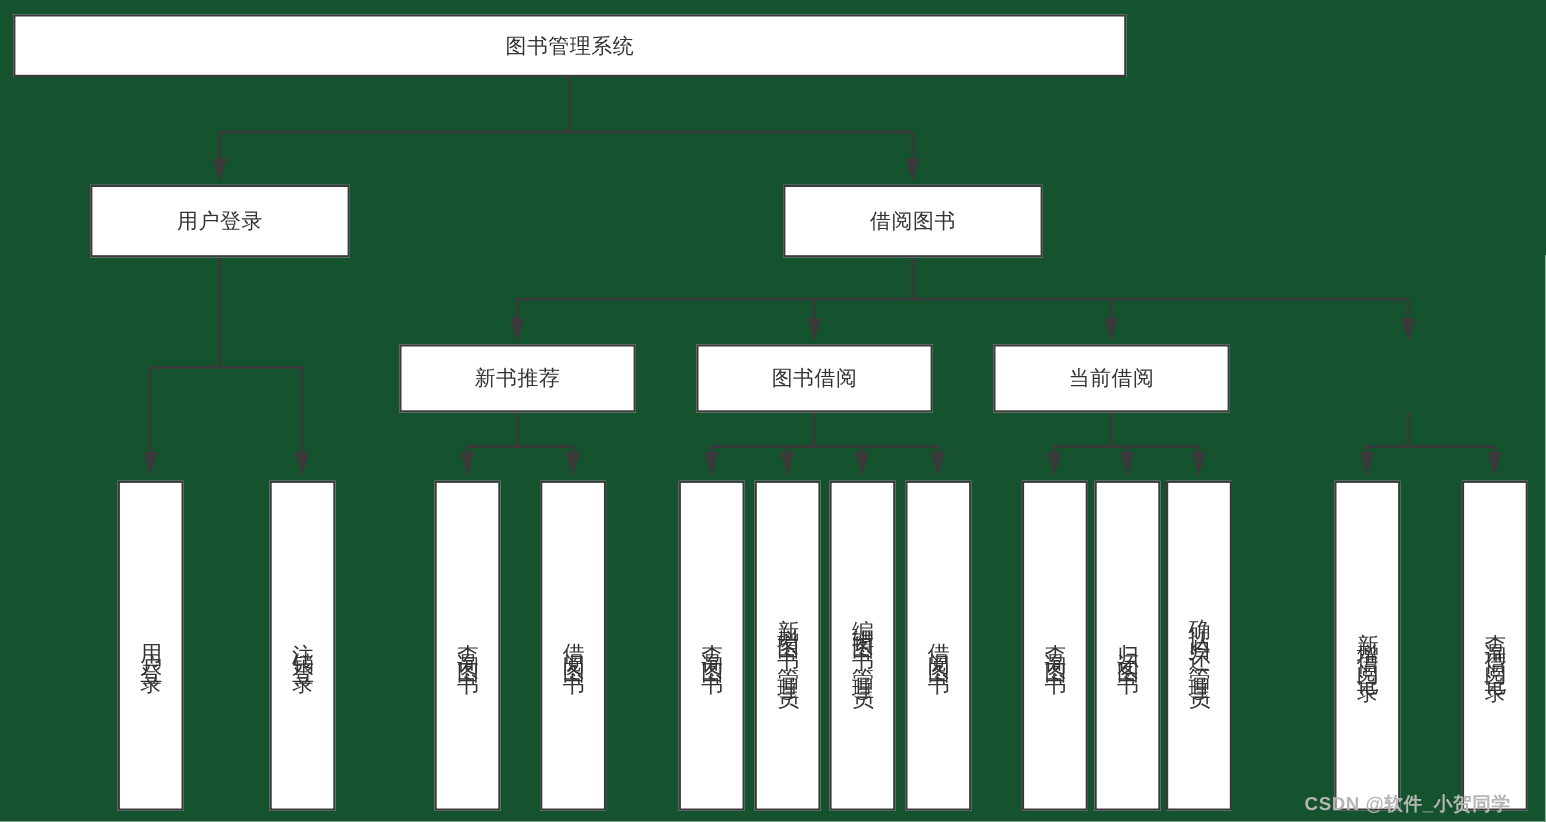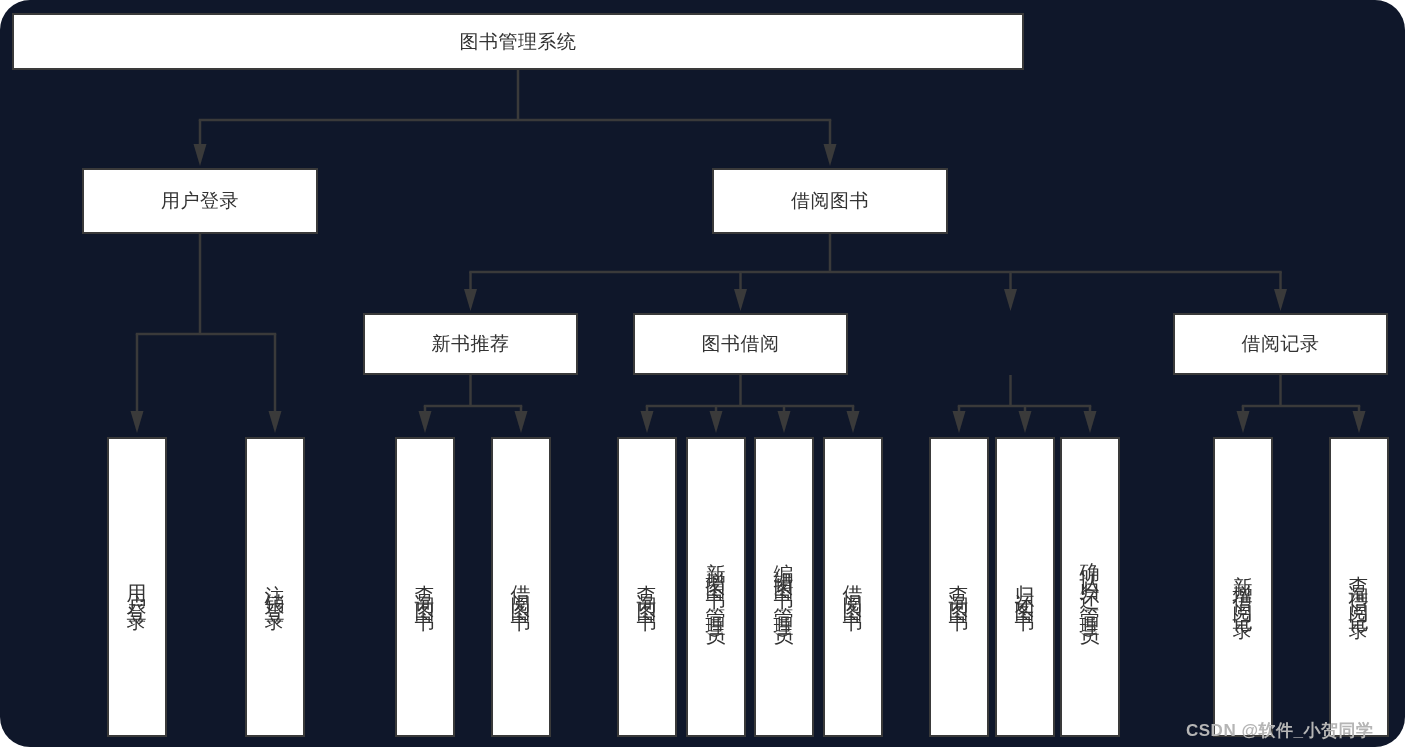--- a/index.html
+++ b/index.html
@@ -5,23 +5,22 @@
   html, body {
     margin: 0;
     padding: 0;
     background: #ffffff;
     font-family: "Liberation Sans", sans-serif;
   }
   .canvas {
     position: relative;
     width: 1405px;
     height: 747px;
-    background: #0f172a;
+    background: #14532d;
     overflow: hidden;
-    border-radius: 30px;
   }
   .edges-svg {
     position: absolute;
     left: 0;
     top: 0;
     z-index: 1;
   }
   .nodes-layer {
     position: absolute;
     left: 0;
@@ -121,21 +120,21 @@
       <polygon points="1236.5,411 1249.5,411 1243,433" fill="#3a3a3a"></polygon>
       <line x1="1359" y1="406" x2="1359" y2="415" stroke="#3a3a3a" stroke-width="2.5"></line>
       <polygon points="1352.5,411 1365.5,411 1359,433" fill="#3a3a3a"></polygon>
     </svg>
   <div class="nodes-layer">
       <div class="node horizontal" style="left: 12px; top: 13px; width: 1012px; height: 57px;">图书管理系统</div>
       <div class="node horizontal" style="left: 82px; top: 168px; width: 236px; height: 66px;">用户登录</div>
       <div class="node horizontal" style="left: 712px; top: 168px; width: 236px; height: 66px;">借阅图书</div>
       <div class="node horizontal" style="left: 363px; top: 313px; width: 215px; height: 62px;">新书推荐</div>
       <div class="node horizontal" style="left: 633px; top: 313px; width: 215px; height: 62px;">图书借阅</div>
-      <div class="node horizontal" style="left: 1173px; top: 313px; width: 215px; height: 62px;">借阅记录</div>
+      <div class="node horizontal" style="left: 903px; top: 313px; width: 215px; height: 62px;">当前借阅</div>
       <div class="node vertical" style="left: 107px; top: 437px; width: 60px; height: 300px;">用户登录</div>
       <div class="node vertical" style="left: 245px; top: 437px; width: 60px; height: 300px;">注销登录</div>
       <div class="node vertical" style="left: 395px; top: 437px; width: 60px; height: 300px;">查询图书</div>
       <div class="node vertical" style="left: 491px; top: 437px; width: 60px; height: 300px;">借阅图书</div>
       <div class="node vertical" style="left: 617px; top: 437px; width: 60px; height: 300px;">查询图书</div>
       <div class="node vertical" style="left: 686px; top: 437px; width: 60px; height: 300px;">新增图书（管理员）</div>
       <div class="node vertical" style="left: 754px; top: 437px; width: 60px; height: 300px;">编辑图书（管理员）</div>
       <div class="node vertical" style="left: 823px; top: 437px; width: 60px; height: 300px;">借阅图书</div>
       <div class="node vertical" style="left: 929px; top: 437px; width: 60px; height: 300px;">查询图书</div>
       <div class="node vertical" style="left: 995px; top: 437px; width: 60px; height: 300px;">归还图书</div>

